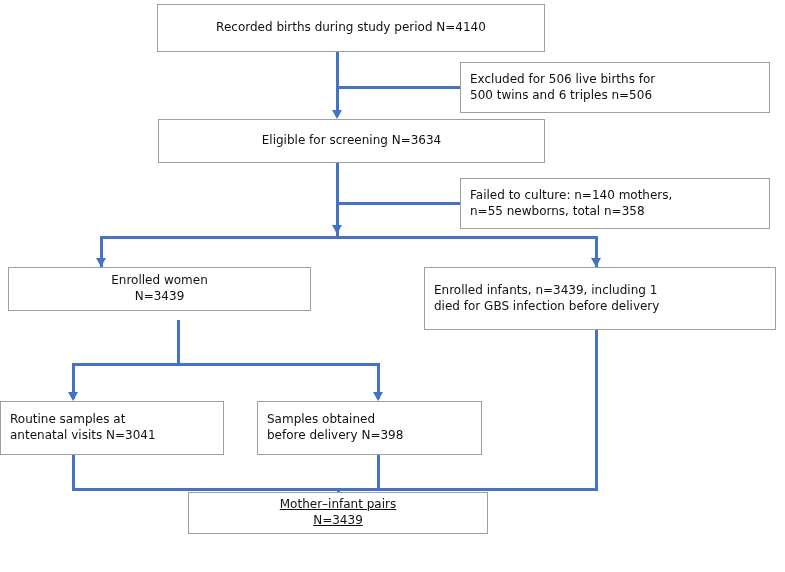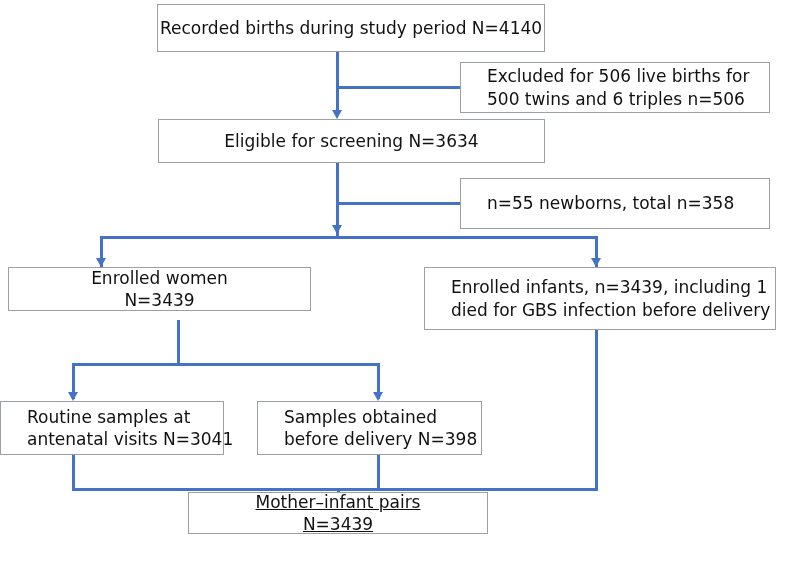--- a/index.html
+++ b/index.html
@@ -14,29 +14,29 @@
     background: #ffffff;
     font-family: "DejaVu Sans", sans-serif;
     overflow: hidden;
   }
   .node {
     position: absolute;
     box-sizing: border-box;
     border: 1px solid #9aa0a6;
     background: #ffffff;
     color: #111111;
-    font-size: 17px;
+    font-size: 12px;
     line-height: 1.32;
     display: flex;
     flex-direction: column;
     justify-content: center;
     z-index: 3;
   }
   .node.center { align-items: center; text-align: center; }
-  .node.left   { align-items: flex-start; text-align: left; padding-left: 26px; }
+  .node.left   { align-items: flex-start; text-align: left; padding-left: 9px; }
   .node .line { white-space: nowrap; display: block; }
 
   
   .conn {
     position: absolute;
     background: #4472c4;
     z-index: 1;
   }
   .vline { width: 3px; }
   .hline { height: 3px; }
@@ -93,20 +93,21 @@
   <div class="node left" style="left:460px; top:62px; width:310px; height:51px;">
     <span class="line">Excluded for 506 live births for</span>
     <span class="line">500 twins and 6 triples n=506</span>
   </div>
 
   <div class="node center" style="left:158px; top:119px; width:387px; height:44px;">
     <span class="line">Eligible for screening N=3634</span>
   </div>
 
   <div class="node left" style="left:460px; top:178px; width:310px; height:51px;">
+    <span class="line">Failed to culture: n=140 mothers,</span>
     <span class="line">n=55 newborns, total n=358</span>
   </div>
 
   <div class="node center" style="left:8px; top:267px; width:303px; height:44px;">
     <span class="line">Enrolled women</span>
     <span class="line">N=3439</span>
   </div>
 
   <div class="node left" style="left:424px; top:267px; width:352px; height:63px;text-align:right;">
     <span class="line">Enrolled infants, n=3439, including 1</span>

